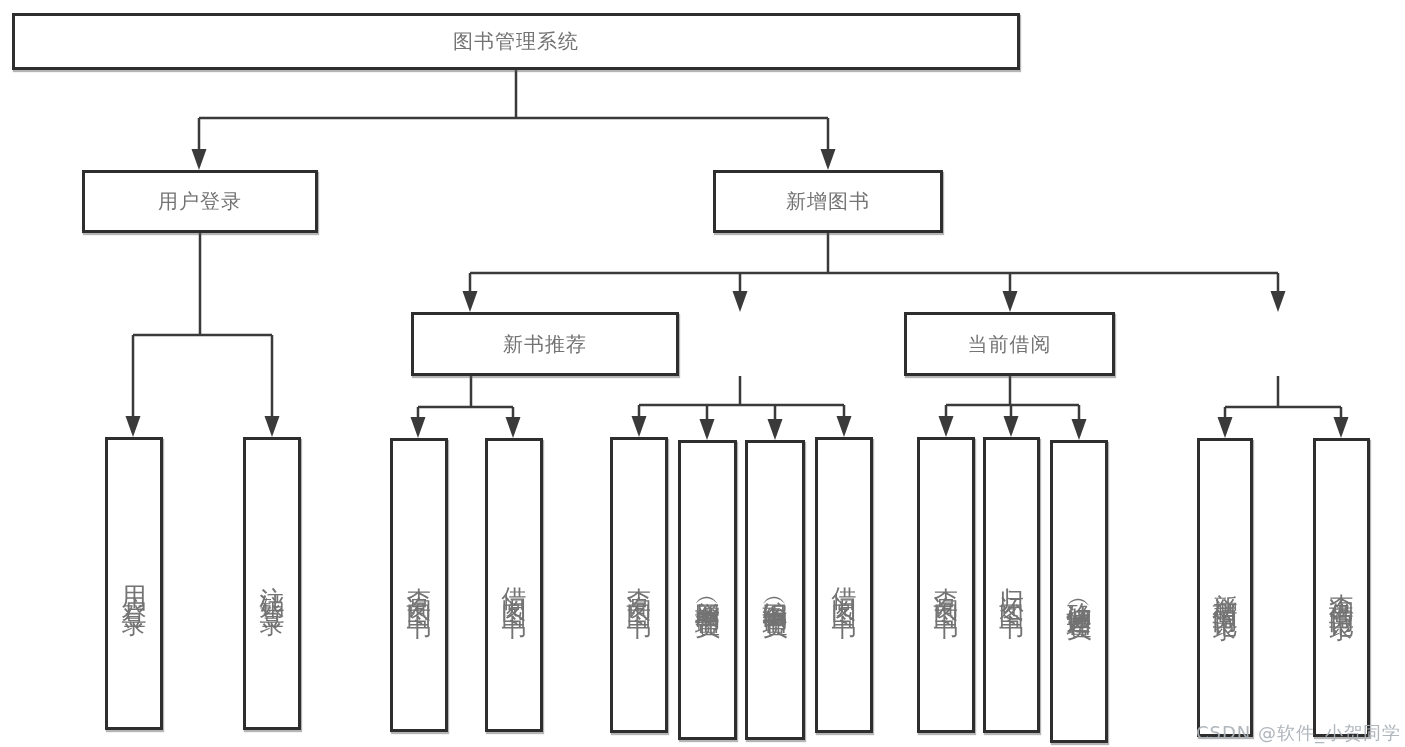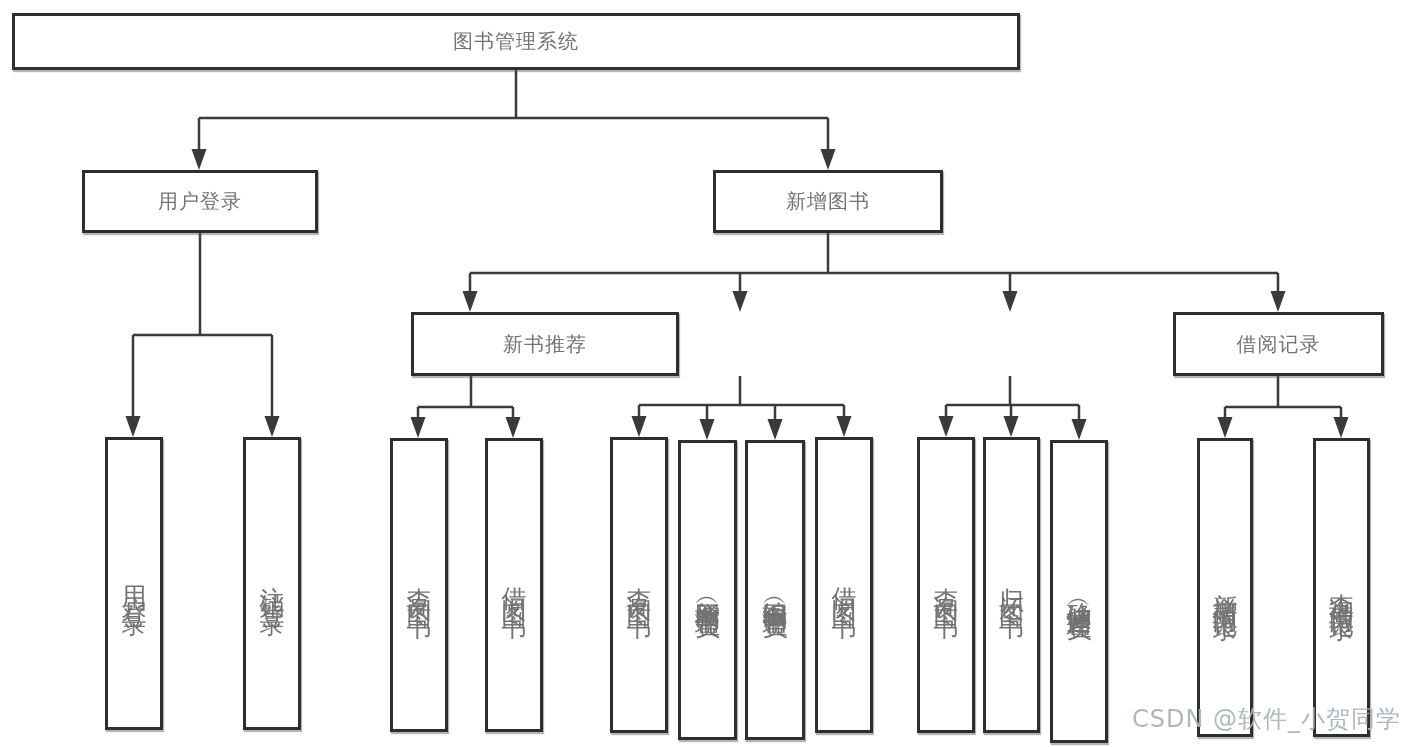--- a/index.html
+++ b/index.html
@@ -15,21 +15,21 @@
     box-shadow:1px 2px 1px rgba(90,90,90,0.45);
     display:flex;align-items:center;justify-content:center;
     text-align:center;color:#737373;
   }
   .hbox{font-size:20px;letter-spacing:1px;white-space:nowrap;}
   .vbox{writing-mode:vertical-rl;text-orientation:mixed;font-size:25px;line-height:1;}
   .ls8{letter-spacing:9px;}
   .ls5{letter-spacing:5px;}
   .ls2{letter-spacing:2px;}
   .watermark{
-    position:absolute;right:4px;top:703px;font-size:24px;
+    position:absolute;right:4px;top:721px;font-size:18px;
     color:rgba(171,178,184,0.95);letter-spacing:1px;white-space:nowrap;
   }
 </style>
 </head>
 <body>
 
 <div class="stage">
 
   <svg class="wires" viewBox="0 0 1405 747" xmlns="http://www.w3.org/2000/svg">
     <g stroke="#3a3a3a" stroke-width="2.5" fill="none">
@@ -70,21 +70,21 @@
       <polygon points="1333.5,417 1348.5,417 1341,438"></polygon>
     </g>
   </svg>
 
   <div class="node hbox" style="left:12px;top:13px;width:1008px;height:57px;">图书管理系统</div>
 
   <div class="node hbox" style="left:82px;top:170px;width:236px;height:63px;">用户登录</div>
   <div class="node hbox" style="left:713px;top:170px;width:230px;height:63px;">新增图书</div>
 
   <div class="node hbox" style="left:363px;top:312px;width:268px;height:64px;margin-left:48px;">新书推荐</div>
-  <div class="node hbox" style="left:1173px;top:312px;width:211px;height:64px;">借阅记录</div>
+  <div class="node hbox" style="left:904px;top:312px;width:211px;height:64px;">当前借阅</div>
 
   <div class="node vbox ls8" style="left:105px;top:437px;width:58px;height:293px;">用户登录</div>
   <div class="node vbox ls8" style="left:243px;top:437px;width:58px;height:293px;">注销登录</div>
 
   <div class="node vbox ls8" style="left:390px;top:438px;width:58px;height:294px;">查询图书</div>
   <div class="node vbox ls8" style="left:485px;top:438px;width:58px;height:294px;">借阅图书</div>
 
   <div class="node vbox ls8" style="left:610px;top:437px;width:58px;height:296px;">查询图书</div>
   <div class="node vbox ls2" style="left:678px;top:440px;width:59px;height:300px;">新增图书（管理员）</div>
   <div class="node vbox ls2" style="left:745px;top:440px;width:60px;height:300px;">编辑图书（管理员）</div>

